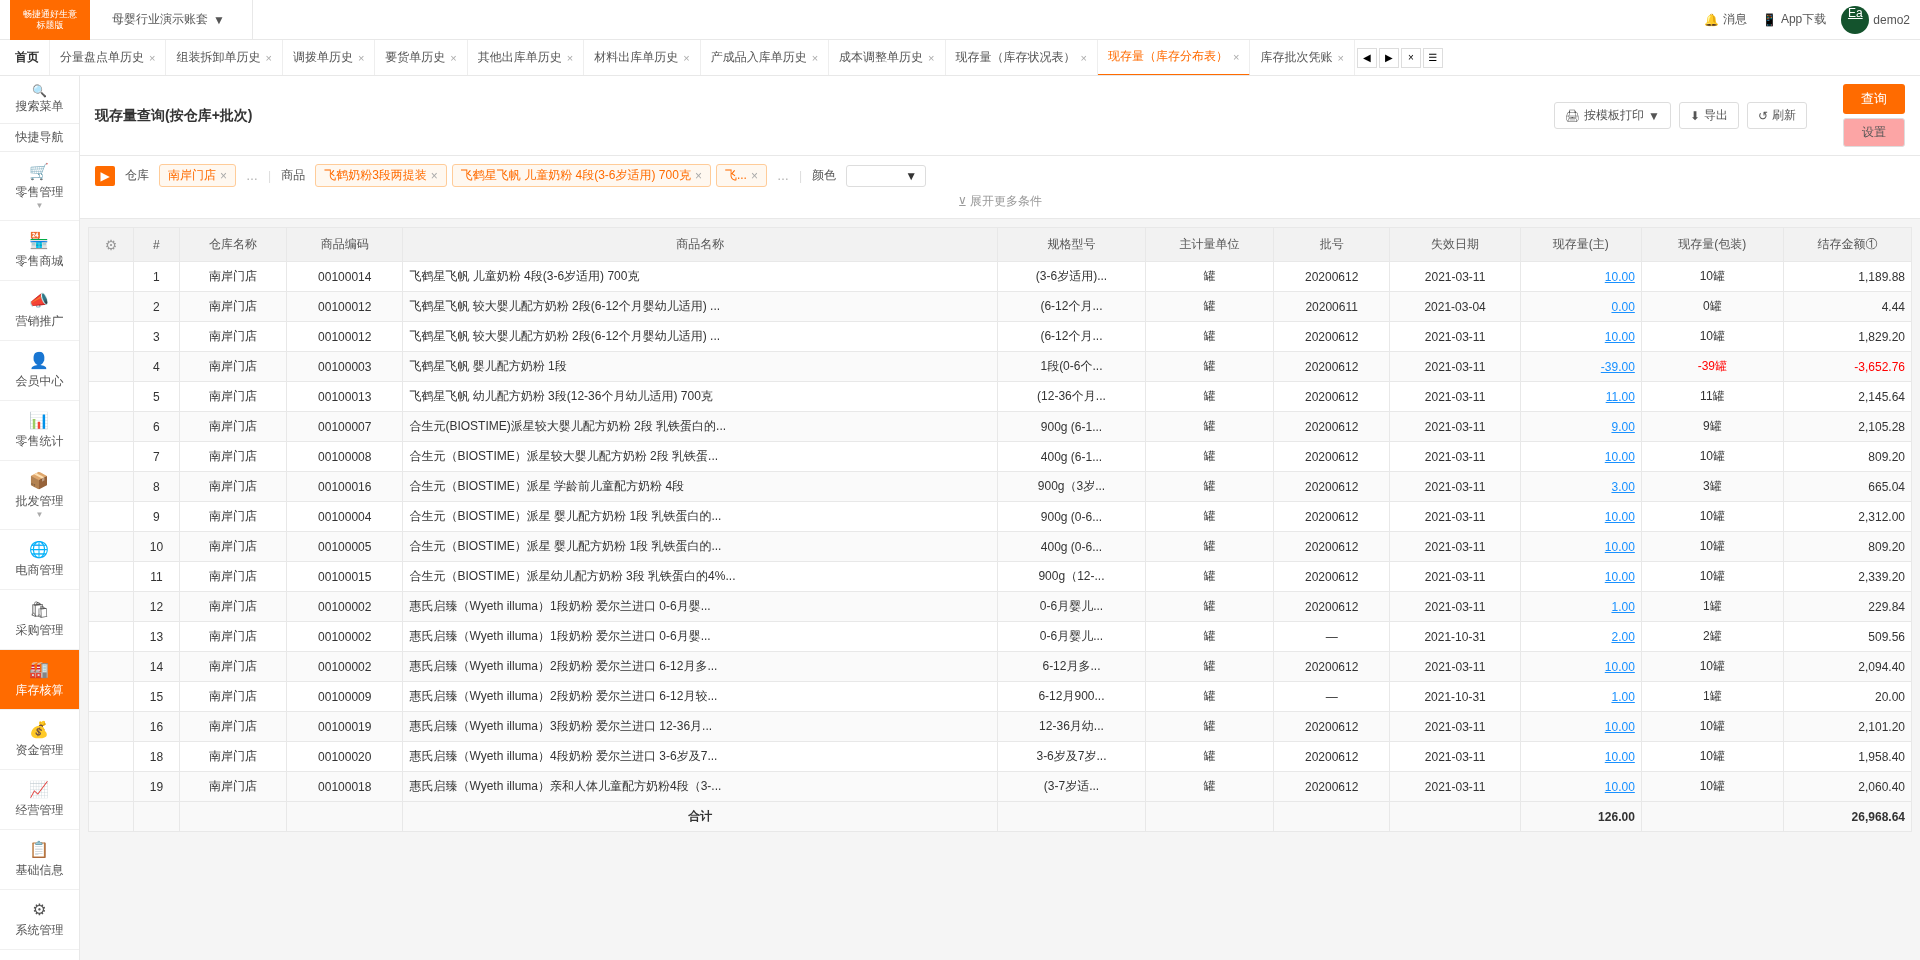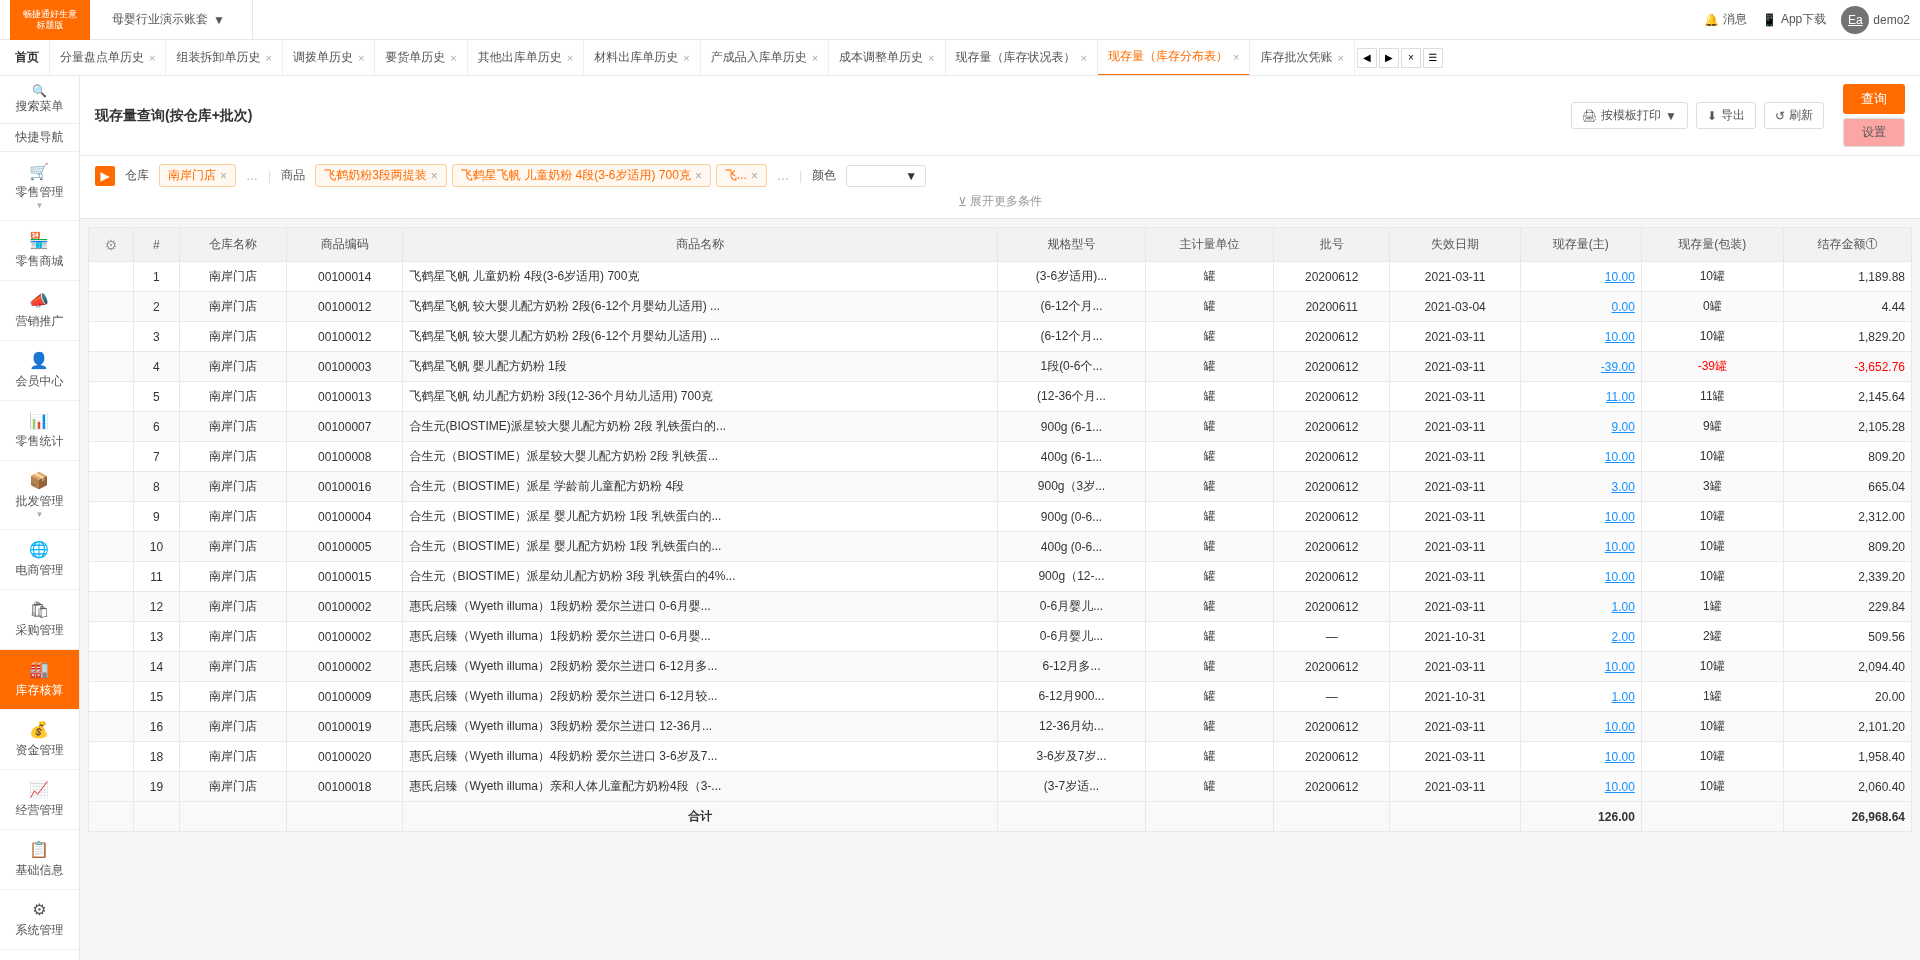--- a/index.html
+++ b/index.html
@@ -48,22 +48,22 @@
       display: flex;
       align-items: center;
       gap: 4px;
       cursor: pointer;
       color: #555;
       font-size: 12px;
     }
     .avatar-circle {
       width: 28px; height: 28px;
       border-radius: 50%;
-      background: #737373;
-      display: flex; align-items: center; justify-content: center;
+      background: #14532d;
+      display: flex; justify-content: center;
       color: #fff; font-size: 11px; text-decoration: underline;
     }
 
     
     .nav-tabs {
       background: #fff;
       border-bottom: 1px solid #e8e8e8;
       display: flex;
       align-items: center;
       height: 36px;
@@ -301,21 +301,21 @@
       border: 1px solid #ddd;
       border-radius: 3px;
       padding: 5px 14px;
       cursor: pointer;
       font-size: 12px;
     }
     .right-btn-group {
       display: flex;
       flex-direction: column;
       gap: 4px;
-      margin-left: 11px;
+      margin-left: 28px;
     }
   </style>
 </head>
 <body>
 
 <div class="top-header">
   <div class="logo-area">
     <span class="logo-text">畅捷通好生意</span>
     <span class="logo-text">标题版</span>
   </div>

